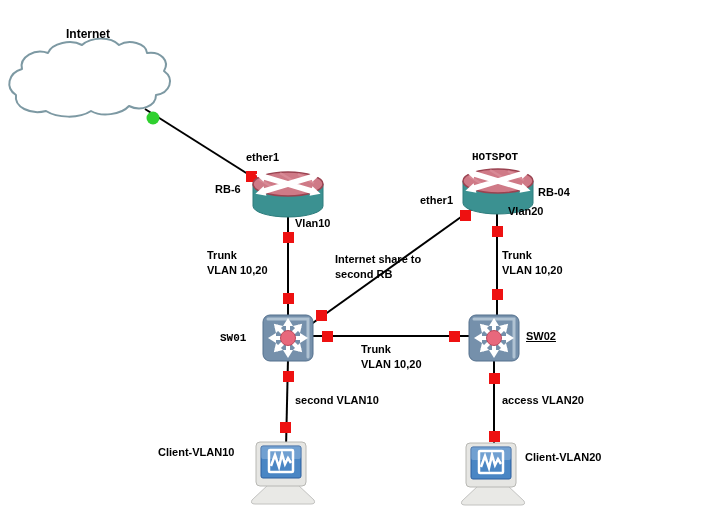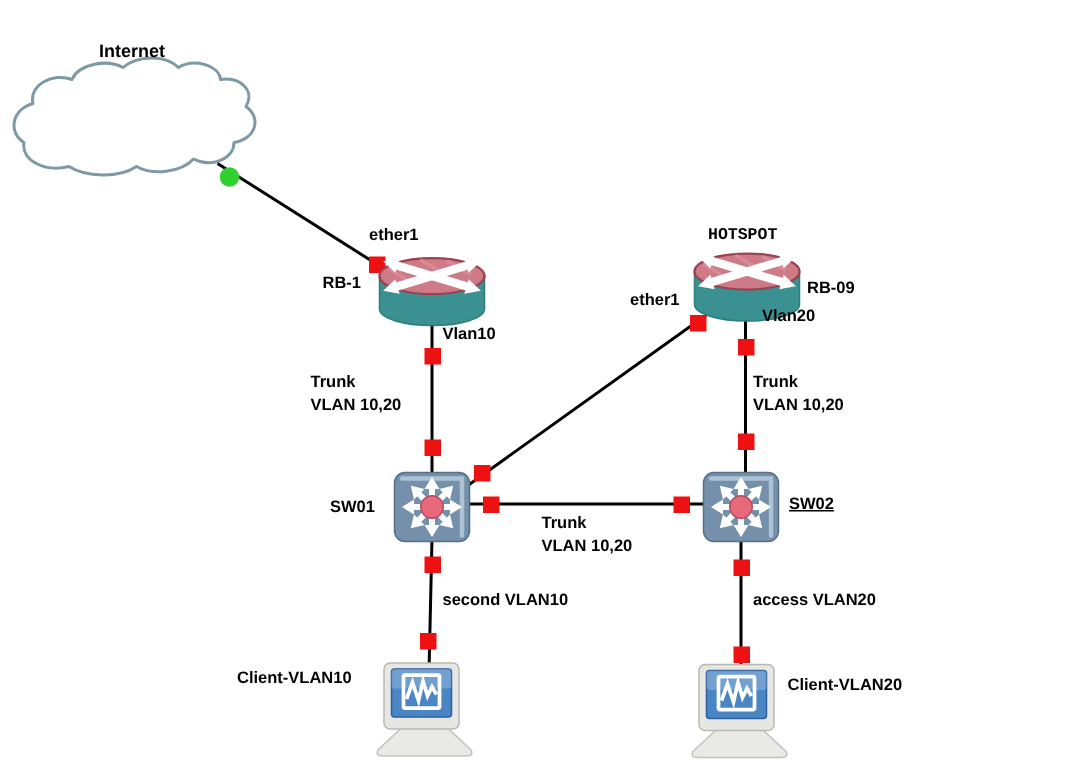--- a/index.html
+++ b/index.html
@@ -124,31 +124,33 @@
     <g>
       <use href="#pc-shape" xlink:href="#pc-shape" transform="translate(256,428)"></use>
     </g>
     <g>
       <use href="#pc-shape" xlink:href="#pc-shape" transform="translate(466,429)"></use>
     </g>
   </svg>
 
   <div class="lbl big" style="left:66px;  top:13px;">Internet</div>
   <div class="lbl" style="left:246px; top:136px;">ether1</div>
-  <div class="lbl" style="left:215px; top:168px;">RB-1</div>
+  <div class="lbl" style="left:215px; top:168px;">RB-6</div>
   <div class="lbl" style="left:295px; top:202px;">Vlan10</div>
   <div class="lbl" style="left:207px; top:234px;">Trunk
 VLAN 10,20</div>
+  <div class="lbl" style="left:335px; top:238px;">Internet share to
+second RB</div>
   <div class="lbl" style="left:472px; top:136px;font-family:Liberation Mono, monospace;">HOTSPOT</div>
-  <div class="lbl" style="left:538px; top:171px;">RB-09</div>
+  <div class="lbl" style="left:538px; top:171px;">RB-04</div>
   <div class="lbl" style="left:420px; top:179px;">ether1</div>
   <div class="lbl" style="left:508px; top:190px;">Vlan20</div>
   <div class="lbl" style="left:502px; top:234px;">Trunk
 VLAN 10,20</div>
-  <div class="lbl" style="left:220px; top:317px;">SW01</div>
+  <div class="lbl" style="left:220px; top:317px;font-family:Liberation Mono, monospace;">SW01</div>
   <div class="lbl" style="left:526px; top:315px;text-decoration:underline;">SW02</div>
   <div class="lbl" style="left:361px; top:328px;">Trunk
 VLAN 10,20</div>
   <div class="lbl" style="left:295px; top:379px;">second VLAN10</div>
   <div class="lbl" style="left:502px; top:379px;">access VLAN20</div>
   <div class="lbl" style="left:158px; top:431px;">Client-VLAN10</div>
   <div class="lbl" style="left:525px; top:436px;">Client-VLAN20</div>
 
 </div>
 

